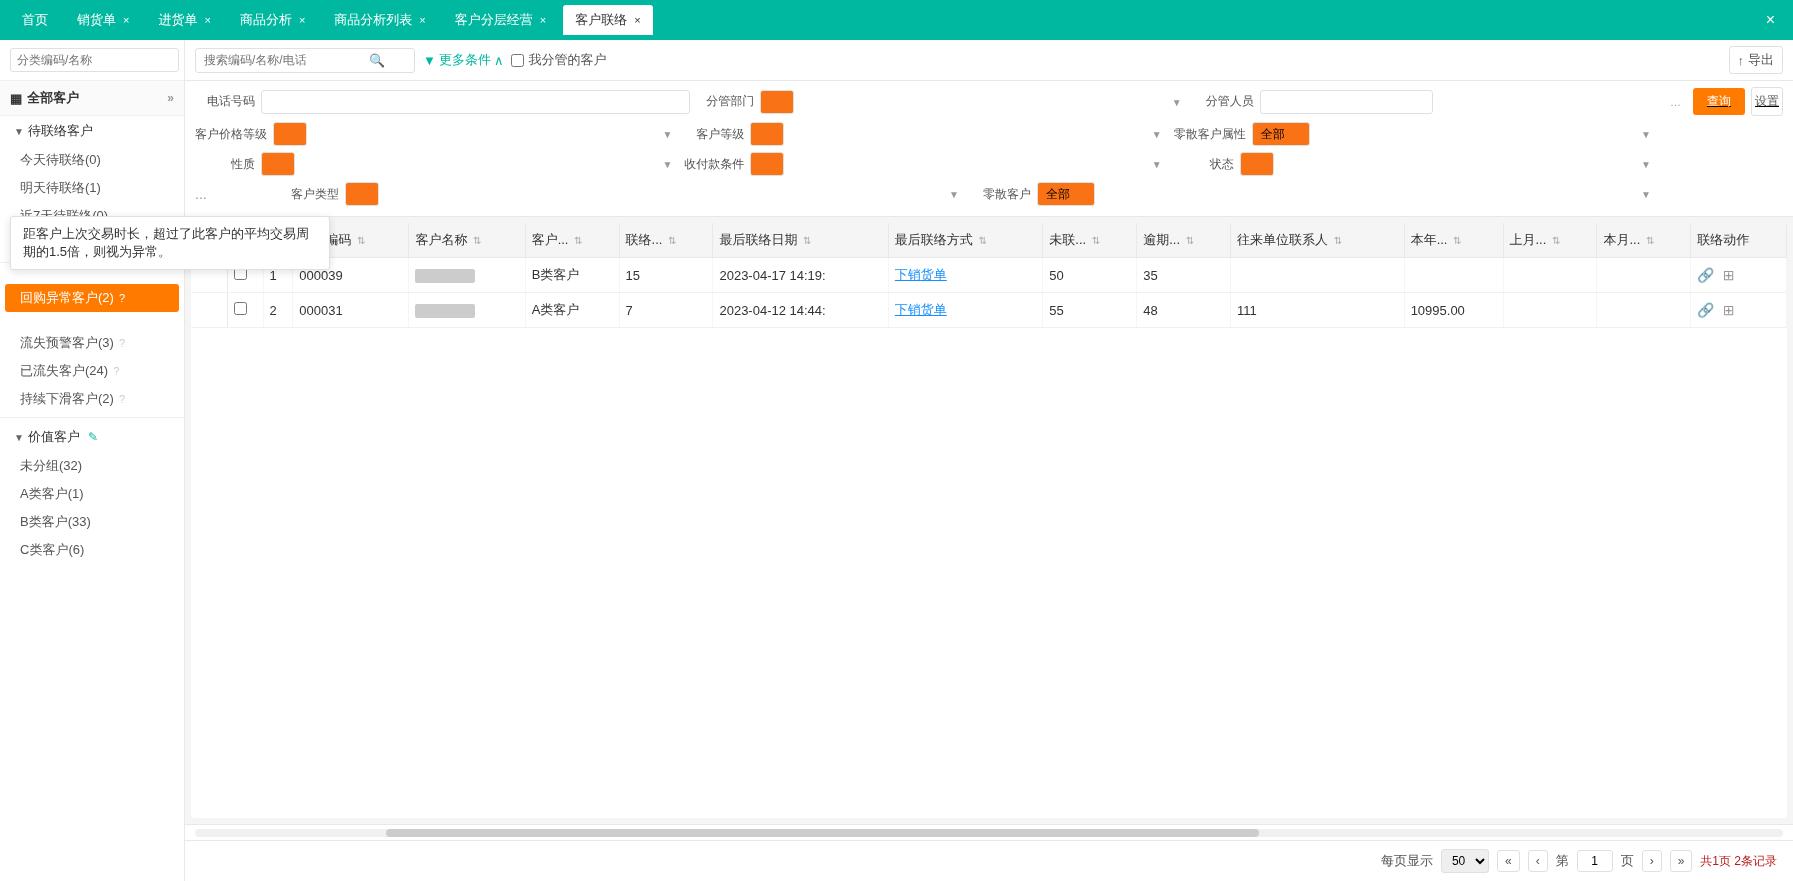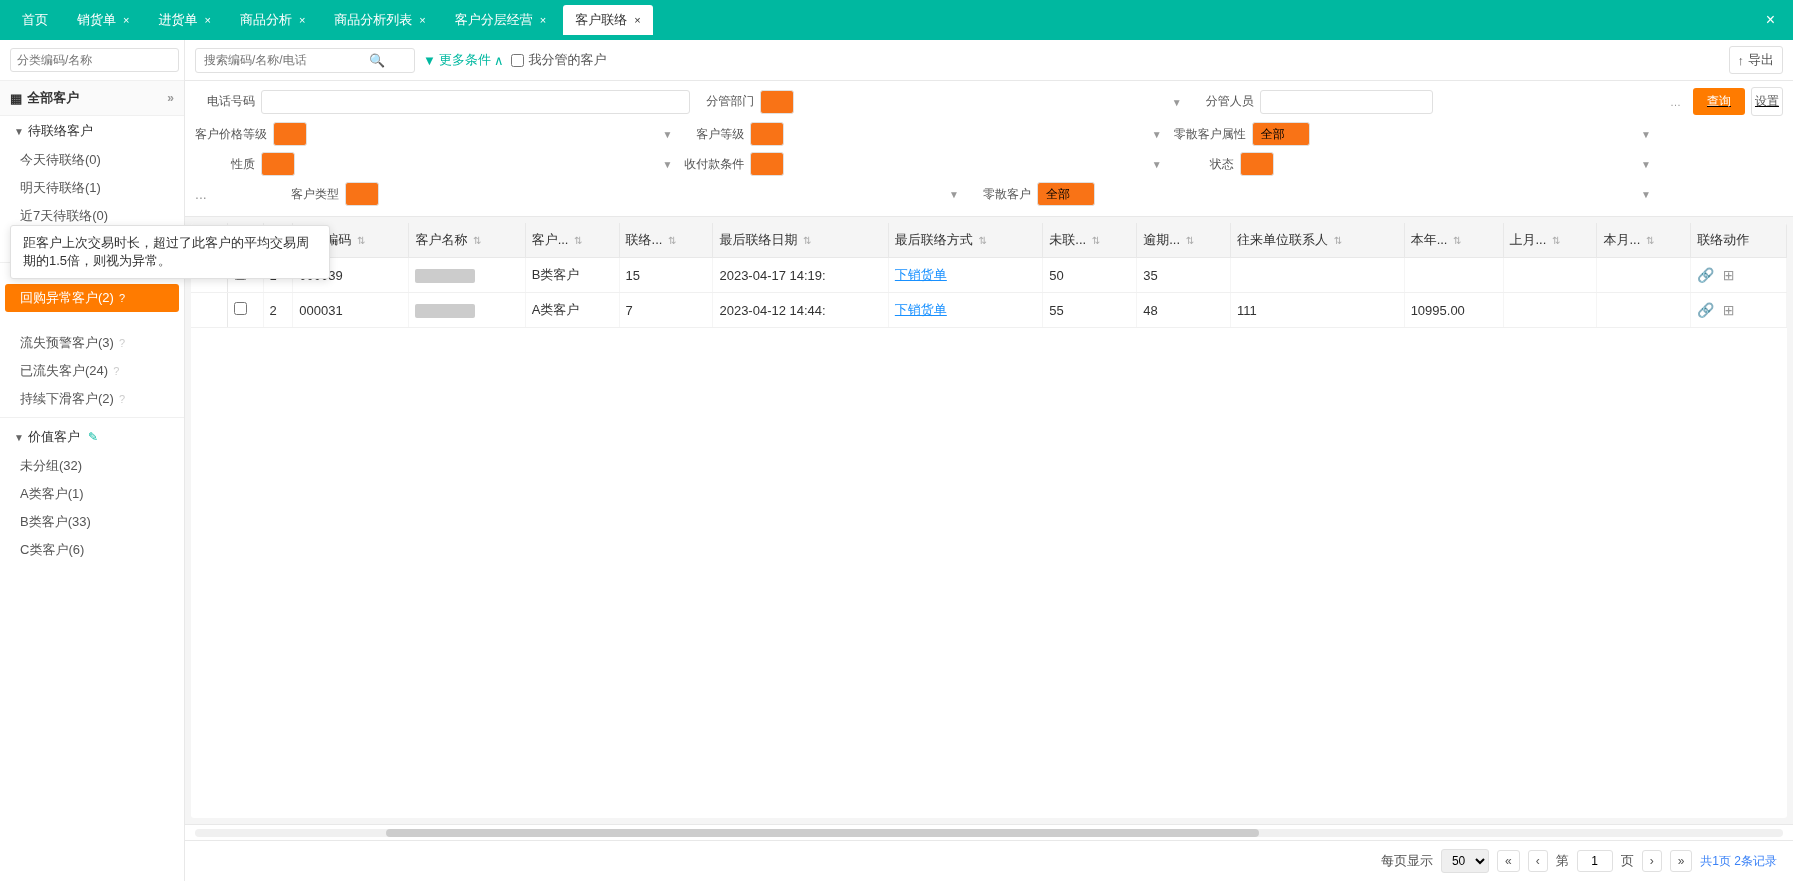--- a/index.html
+++ b/index.html
@@ -52,21 +52,21 @@
     .sidebar-item.active {
       background: #ff7b00; color: #fff; border-radius: 3px; margin: 17px 5px;
       padding: 5px 10px 5px 15px;
     }
     .sidebar-item.active .help-icon { color: #fff; }
     .help-icon { color: #ccc; font-size: 11px; margin-left: 2px; }
     .sidebar-divider { height: 1px; background: #f0f0f0; margin: 4px 0; }
 
     
     .tooltip-box {
-      position: absolute; left: 10px; top: 225px; background: #fff;
+      position: absolute; left: 10px; top: 216px; background: #fff;
       border: 1px solid #e0e0e0; padding: 8px 12px; font-size: 12px; color: #333;
       box-shadow: 0 2px 8px rgba(0,0,0,0.12); z-index: 100; max-width: 320px;
       border-radius: 3px;
     }
 
     
     .content-area { flex: 1; display: flex; flex-direction: column; overflow: hidden; background: #f5f5f5; }
 
     
     .filter-toolbar {
@@ -170,21 +170,21 @@
       font-size: 12px; outline: none;
     }
     .page-nav-btn {
       border: 1px solid #e0e0e0; background: #fff; border-radius: 3px;
       padding: 3px 7px; cursor: pointer; color: #555; font-size: 12px;
     }
     .page-input {
       border: 1px solid #e0e0e0; border-radius: 3px; padding: 3px 6px;
       font-size: 12px; width: 36px; text-align: center; outline: none;
     }
-    .total-records { color: #3b82f6; font-size: 12px; }
+    .total-records { color: #b91c1c; font-size: 12px; }
   </style>
 </head>
 <body>
 
 <div class="top-nav">
   <div class="nav-tab">
     <span>首页</span>
   </div>
   <div class="nav-tab">
     <span>销货单</span>

